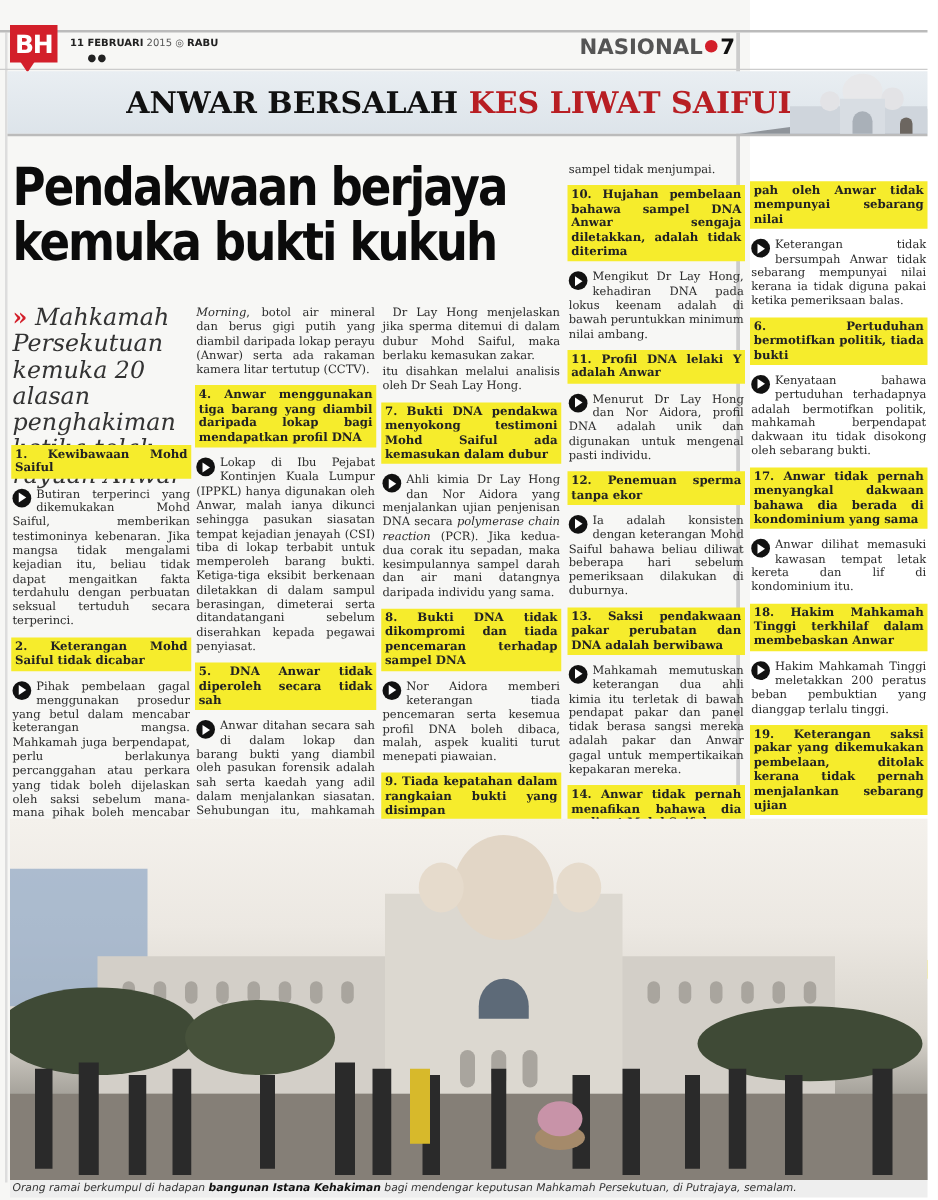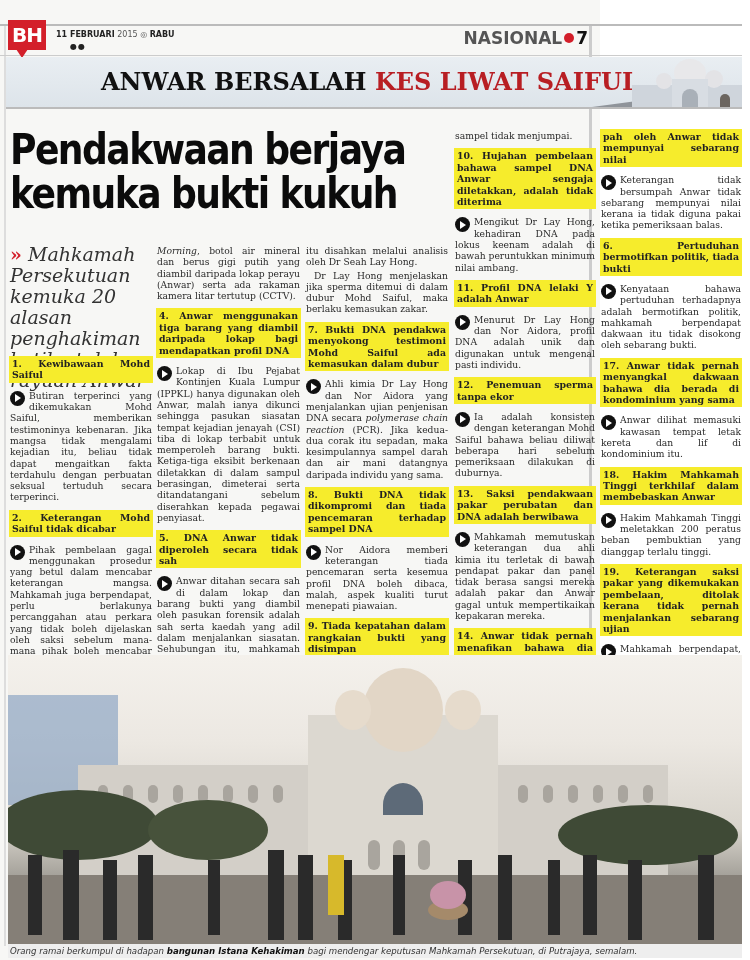--- a/index.html
+++ b/index.html
@@ -113,22 +113,22 @@
     <div class="para"><span class="it">Morning</span><span>, botol air mineral dan berus gigi putih yang diambil daripada lokap perayu (Anwar) serta ada rakaman kamera litar tertutup (CCTV).</span></div>
     <span class="sub">4. Anwar menggunakan tiga barang yang diambil daripada lokap bagi mendapatkan profil DNA</span>
     <div class="para"><span class="play"></span><span>Lokap di Ibu Pejabat Kontinjen Kuala Lumpur (IPPKL) hanya digunakan oleh Anwar, malah ianya dikunci sehingga pasukan siasatan tempat kejadian jenayah (CSI) tiba di lokap terbabit untuk memperoleh barang bukti. Ketiga-tiga eksibit berkenaan diletakkan di dalam sampul berasingan, dimeterai serta ditandatangani sebelum diserahkan kepada pegawai penyiasat.</span></div>
     <span class="sub">5. DNA Anwar tidak diperoleh secara tidak sah</span>
     <div class="para"><span class="play"></span><span>Anwar ditahan secara sah di dalam lokap dan barang bukti yang diambil oleh pasukan forensik adalah sah serta kaedah yang adil dalam menjalankan siasatan. Sehubungan itu, mahkamah tidak terkhilaf dalam menerima barang bukti yang dikemukakan.</span></div>
     <span class="sub">6. Profil DNA jelas menunjukkan Anwar meliwat Mohd Saiful</span>
     <div class="para"><span class="play"></span><span>Analisis DNA jelas menunjukkan ada sperma ditemui di dalam dubur mangsa, perkara</span></div>
   </div>
 
   <div class="col col3">
+    <div class="para" style="text-indent:8px">Dr Lay Hong menjelaskan jika sperma ditemui di dalam dubur Mohd Saiful, maka berlaku kemasukan zakar.</div>
     <div class="para">itu disahkan melalui analisis oleh Dr Seah Lay Hong.</div>
-    <div class="para" style="text-indent:8px">Dr Lay Hong menjelaskan jika sperma ditemui di dalam dubur Mohd Saiful, maka berlaku kemasukan zakar.</div>
     <span class="sub">7. Bukti DNA pendakwa menyokong testimoni Mohd Saiful ada kemasukan dalam dubur</span>
     <div class="para"><span class="play"></span><span>Ahli kimia Dr Lay Hong dan Nor Aidora yang menjalankan ujian penjenisan DNA secara</span> <span class="it">polymerase chain reaction</span> <span>(PCR). Jika kedua-dua corak itu sepadan, maka kesimpulannya sampel darah dan air mani datangnya daripada individu yang sama.</span></div>
     <span class="sub">8. Bukti DNA tidak dikompromi dan tiada pencemaran terhadap sampel DNA</span>
     <div class="para"><span class="play"></span><span>Nor Aidora memberi keterangan tiada pencemaran serta kesemua profil DNA boleh dibaca, malah, aspek kualiti turut menepati piawaian.</span></div>
     <span class="sub">9. Tiada kepatahan dalam rangkaian bukti yang disimpan</span>
     <div class="para"><span class="play"></span><span>Dr Lay Hong, tidak menjumpai sebarang gangguan pada barang bukti yang ditanda sebagai B hingga B10. Sehubungan itu, mahkamah berpendapat integriti</span></div>
   </div>
 
   <div class="col col4">
     <div class="para">sampel tidak menjumpai.</div>
@@ -139,21 +139,21 @@
     <span class="sub">12. Penemuan sperma tanpa ekor</span>
     <div class="para"><span class="play"></span><span>Ia adalah konsisten dengan keterangan Mohd Saiful bahawa beliau diliwat beberapa hari sebelum pemeriksaan dilakukan di duburnya.</span></div>
     <span class="sub">13. Saksi pendakwaan pakar perubatan dan DNA adalah berwibawa</span>
     <div class="para"><span class="play"></span><span>Mahkamah memutuskan keterangan dua ahli kimia itu terletak di bawah pendapat pakar dan panel tidak berasa sangsi mereka adalah pakar dan Anwar gagal untuk mempertikaikan kepakaran mereka.</span></div>
     <span class="sub">14. Anwar tidak pernah menafikan bahawa dia meliwat Mohd Saiful</span>
     <div class="para"><span class="play"></span><span>Terdahulu, Anwar mengemukakan 14 saksi pembelaan, tetapi beliau kemudian tidak memanggil saksi berkenaan. Dalam keterangan tidak bersumpah Anwar, beliau sekadar menyatakan 'ia tidak pernah terjadi' tetapi tidak menafikan meliwat Mohd Saiful</span></div>
     <span class="sub" style="margin-top:2px">15. Keterangan tidak bersum-</span>
   </div>
 
   <div class="col col5">
-    <span class="sub" style="margin-top:0">pah oleh Anwar tidak mempunyai sebarang nilai</span>
+    <span class="sub" style="margin-top:16px">pah oleh Anwar tidak mempunyai sebarang nilai</span>
     <div class="para"><span class="play"></span><span>Keterangan tidak bersumpah Anwar tidak sebarang mempunyai nilai kerana ia tidak diguna pakai ketika pemeriksaan balas.</span></div>
     <span class="sub">6. Pertuduhan bermotifkan politik, tiada bukti</span>
     <div class="para"><span class="play"></span><span>Kenyataan bahawa pertuduhan terhadapnya adalah bermotifkan politik, mahkamah berpendapat dakwaan itu tidak disokong oleh sebarang bukti.</span></div>
     <span class="sub">17. Anwar tidak pernah menyangkal dakwaan bahawa dia berada di kondominium yang sama</span>
     <div class="para"><span class="play"></span><span>Anwar dilihat memasuki kawasan tempat letak kereta dan lif di kondominium itu.</span></div>
     <span class="sub">18. Hakim Mahkamah Tinggi terkhilaf dalam membebaskan Anwar</span>
     <div class="para"><span class="play"></span><span>Hakim Mahkamah Tinggi meletakkan 200 peratus beban pembuktian yang dianggap terlalu tinggi.</span></div>
     <span class="sub">19. Keterangan saksi pakar yang dikemukakan pembelaan, ditolak kerana tidak pernah menjalankan sebarang ujian</span>
     <div class="para"><span class="play"></span><span>Mahkamah berpendapat, saksi pakar tidak menjalankan sebarang ujian terhadap sampel yang diperoleh, sebaliknya hanya menterjemah serta melakukan pemantauan terhadap penemuan oleh Dr Lay Hong dan Nor Aidora.</span></div>
     <span class="sub">20. Ada bukti kukuh</span>

